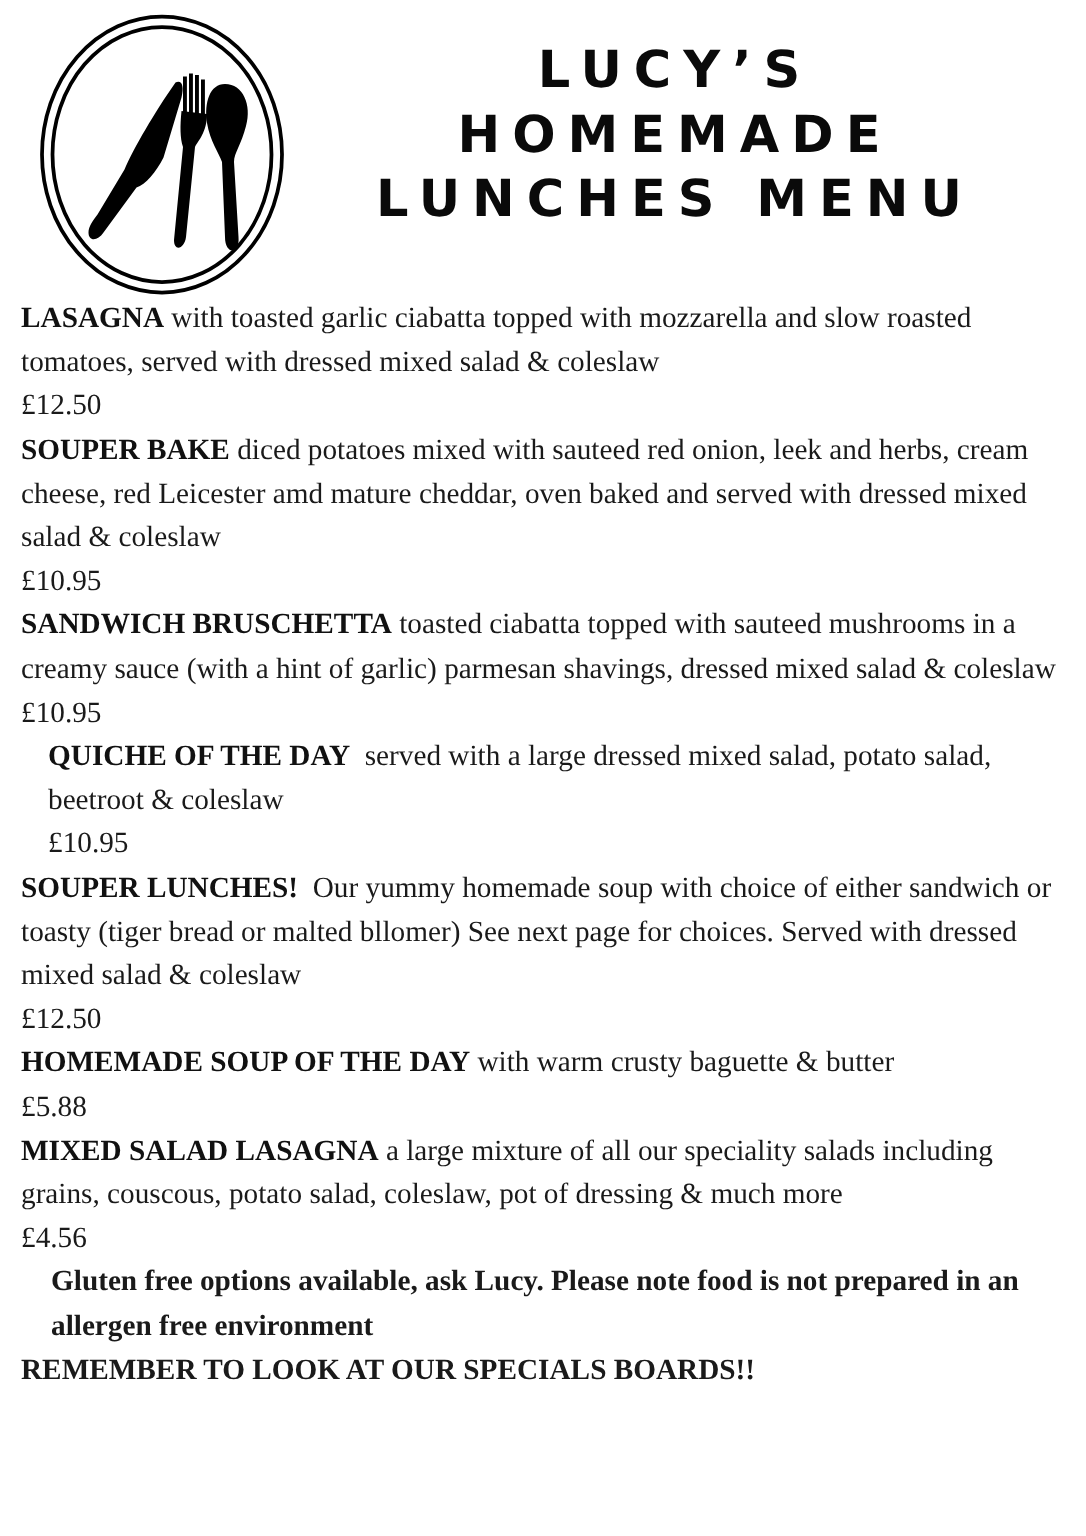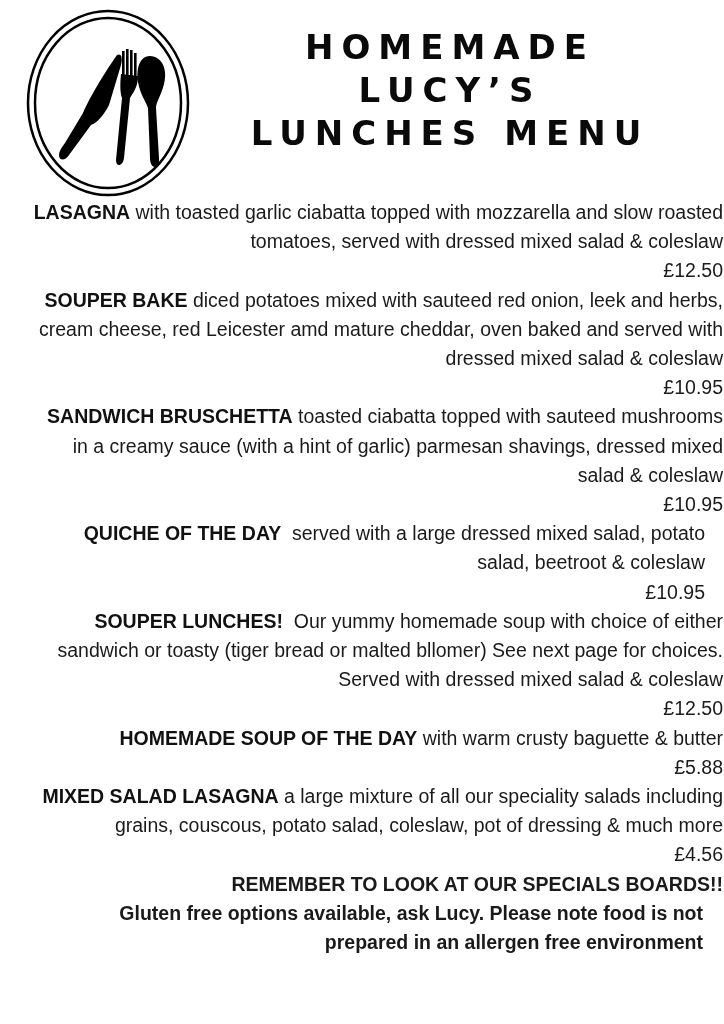--- a/index.html
+++ b/index.html
@@ -5,22 +5,22 @@
   html, body { margin: 0; padding: 0; background: #ffffff; }
   body { width: 724px; height: 1024px; position: relative; overflow: hidden; color: #111; }
   .logo { position: absolute; left: 26px; top: 8px; width: 164px; height: 190px; }
   .title {
     position: absolute; left: 240px; top: 26px; width: 420px;
     text-align: center; font-family: "DejaVu Sans", sans-serif; font-weight: bold;
     font-size: 34px; letter-spacing: 8px; line-height: 43px; color: #0a0a0a;
   }
   .title div { white-space: nowrap; }
   .menu {
-    position: absolute; left: 27px; top: 198px; width: 696px;
-    text-align: right; font-family: Liberation Sans, sans-serif;
+    position: absolute; left: 14px; top: 198px; width: 696px;
+    text-align: left; font-family: Liberation Serif, serif;
     font-size: 19.5px; line-height: 29.2px; color: #1a1a1a;
   }
   .item-name { font-weight: bold; color: #111; }
   .price { display: block; }
   .note { font-weight: bold; display: block; }
   .note2 { padding: 0 20px; }
 </style>
 </head>
 <body>
 
@@ -37,22 +37,22 @@
       <rect x="104" y="42" width="2.6" height="27"></rect>
       <rect x="108" y="45" width="2.6" height="24"></rect>
       <path d="M95 66 L 112 68 C 112 80 106 86 104 90 L 98 150 C 97 158 90 160 90 152 L 96 90 C 94 84 94 76 95 66 Z"></path>
     </g>
 
     <path d="M124 48 C 136 48 142 62 138 76 C 135 88 130 94 130 100 L 133 150 C 134 162 124 162 124 150 L 122 100 C 120 94 114 86 112 74 C 110 60 114 48 124 48 Z" fill="#000"></path>
   </svg>
 </div>
 
 <div class="title">
+  <div>LUCY’S</div>
   <div>HOMEMADE</div>
-  <div>LUCY’S</div>
   <div>LUNCHES MENU</div>
 </div>
 
 <div class="menu">
   <div>
     <span class="item-name">LASAGNA</span><span> with toasted garlic ciabatta topped with mozzarella and slow roasted tomatoes, served with dressed mixed salad &amp; coleslaw</span>
     <span class="price">£12.50</span>
   </div>
   <div>
     <span class="item-name">SOUPER BAKE</span><span> diced potatoes mixed with sauteed red onion, leek and herbs, cream cheese, red Leicester amd mature cheddar, oven baked and served with dressed mixed salad &amp; coleslaw</span>
@@ -71,15 +71,15 @@
     <span class="price">£12.50</span>
   </div>
   <div>
     <span class="item-name">HOMEMADE SOUP OF THE DAY</span><span> with warm crusty baguette &amp; butter</span>
     <span class="price">£5.88</span>
   </div>
   <div>
     <span class="item-name">MIXED SALAD LASAGNA</span><span> a large mixture of all our speciality salads including grains, couscous, potato salad, coleslaw, pot of dressing &amp; much more</span>
     <span class="price">£4.56</span>
   </div>
+  <span class="note note2">Gluten free options available, ask Lucy. Please note food is not prepared in an allergen free environment</span>
   <span class="note">REMEMBER TO LOOK AT OUR SPECIALS BOARDS!!</span>
-  <span class="note note2">Gluten free options available, ask Lucy. Please note food is not prepared in an allergen free environment</span>
 </div>
 
 </body></html>

